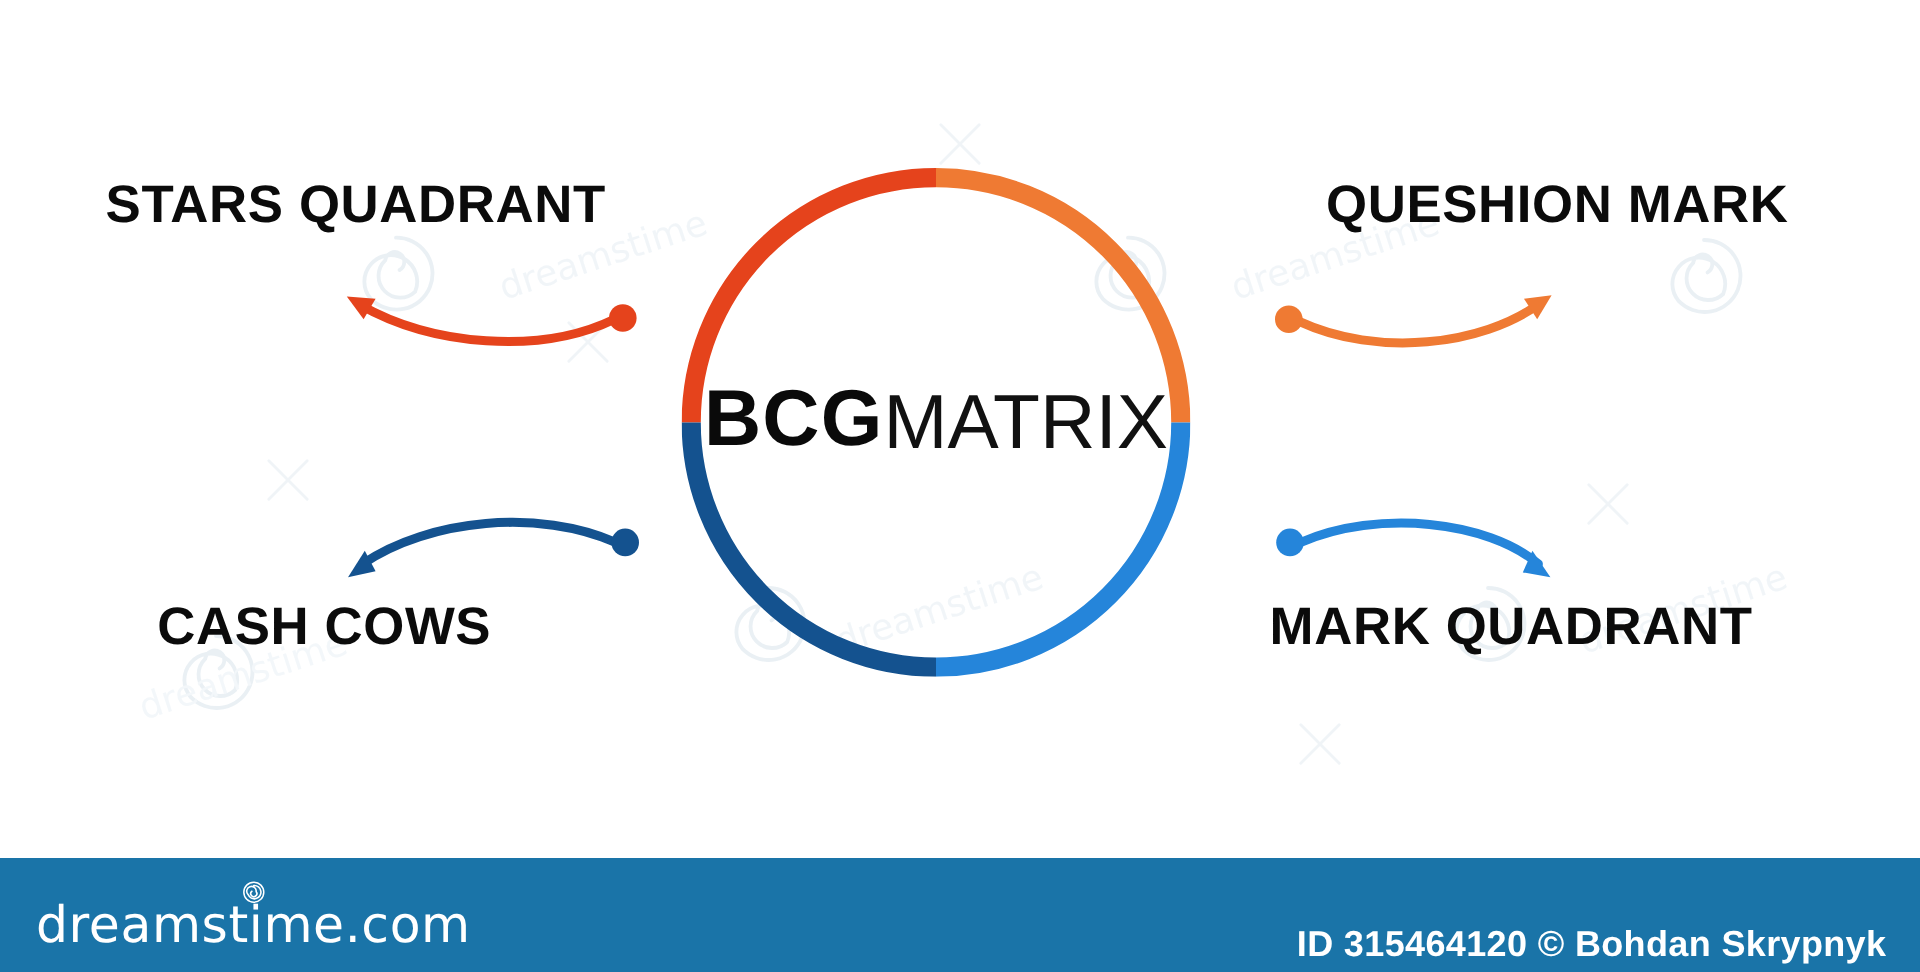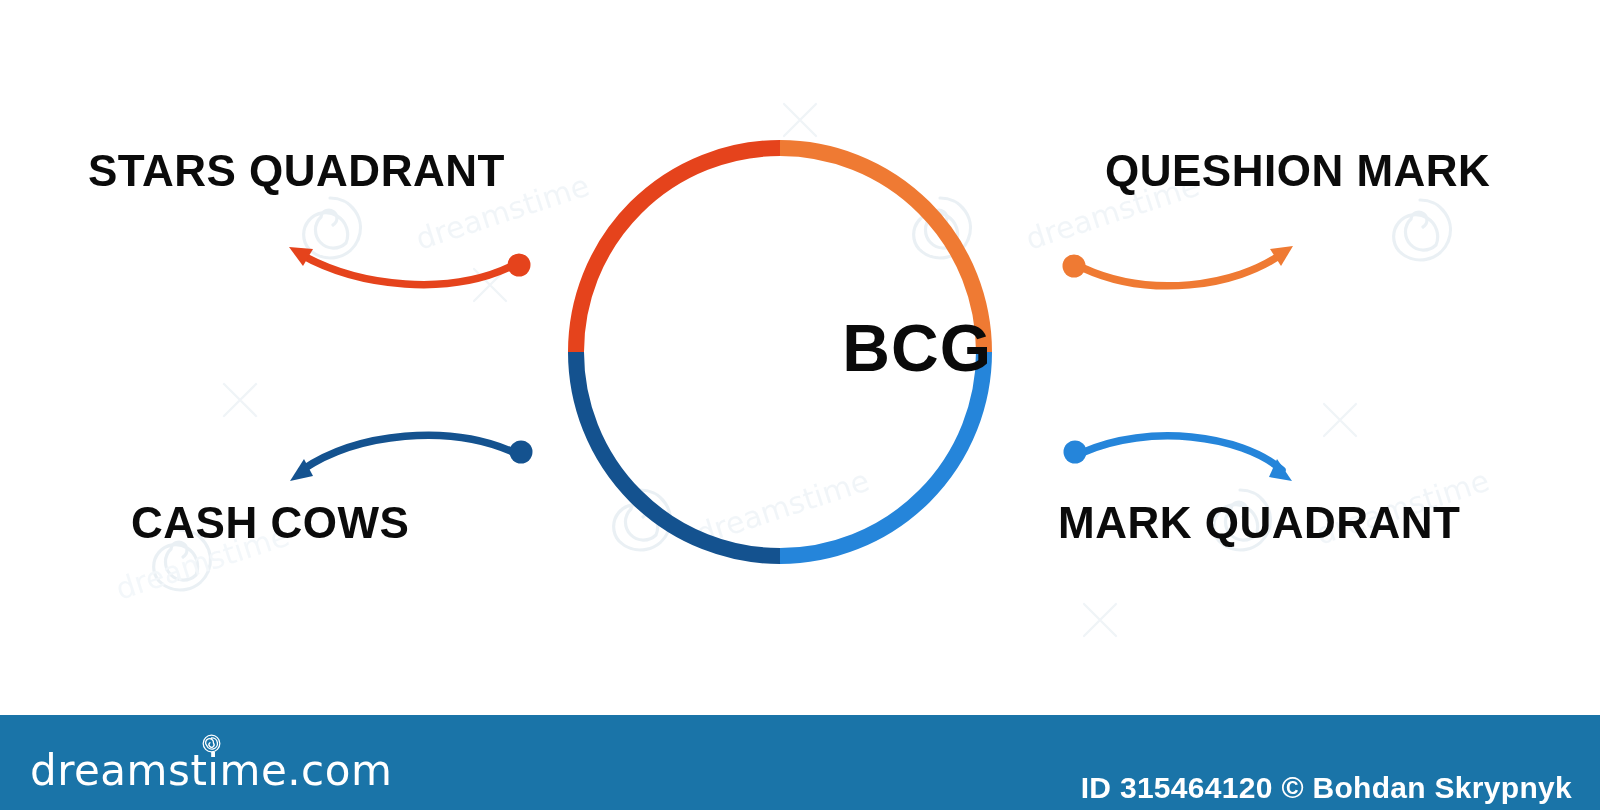--- a/index.html
+++ b/index.html
@@ -41,21 +41,21 @@
 
   
   #center-title {
     position: absolute;
     left: 568px;
     top: 140px;
     width: 424px;
     height: 424px;
     display: flex;
     align-items: center;
-    justify-content: flex-end;
+    justify-content: center;
     text-align: center;
     pointer-events: none;
   }
   .title-line-1 {
     font-size: 66px;
     font-weight: bold;
     letter-spacing: 1px;
     color: #0a0a0a;
     line-height: 1.05;
     margin-bottom: 6px;
@@ -172,20 +172,21 @@
       <path d="M 212 8 A 204 204 0 0 1 416 212" fill="none" stroke="#ef7a33" stroke-width="16"></path>
 
       <path d="M 416 212 A 204 204 0 0 1 212 416" fill="none" stroke="#2585da" stroke-width="16"></path>
 
       <path d="M 212 416 A 204 204 0 0 1 8 212" fill="none" stroke="#14528f" stroke-width="16"></path>
     </svg>
   </div>
 
   <div id="center-title">
     <div class="title-line-1">BCG</div>
+    <div class="title-line-2">MATRIX</div>
   </div>
 
   <svg id="arrows-svg" viewBox="0 0 1600 715" xmlns="http://www.w3.org/2000/svg">
 
     <g>
       <path d="M 512 266 C 450 296 360 288 300 254" fill="none" stroke="#e5431c" stroke-width="7.5" stroke-linecap="round"></path>
       <circle cx="519" cy="265" r="11.5" fill="#e5431c"></circle>
       <path d="M 289 247 L 313 249 L 303 266 Z" fill="#e5431c"></path>
     </g>
 

